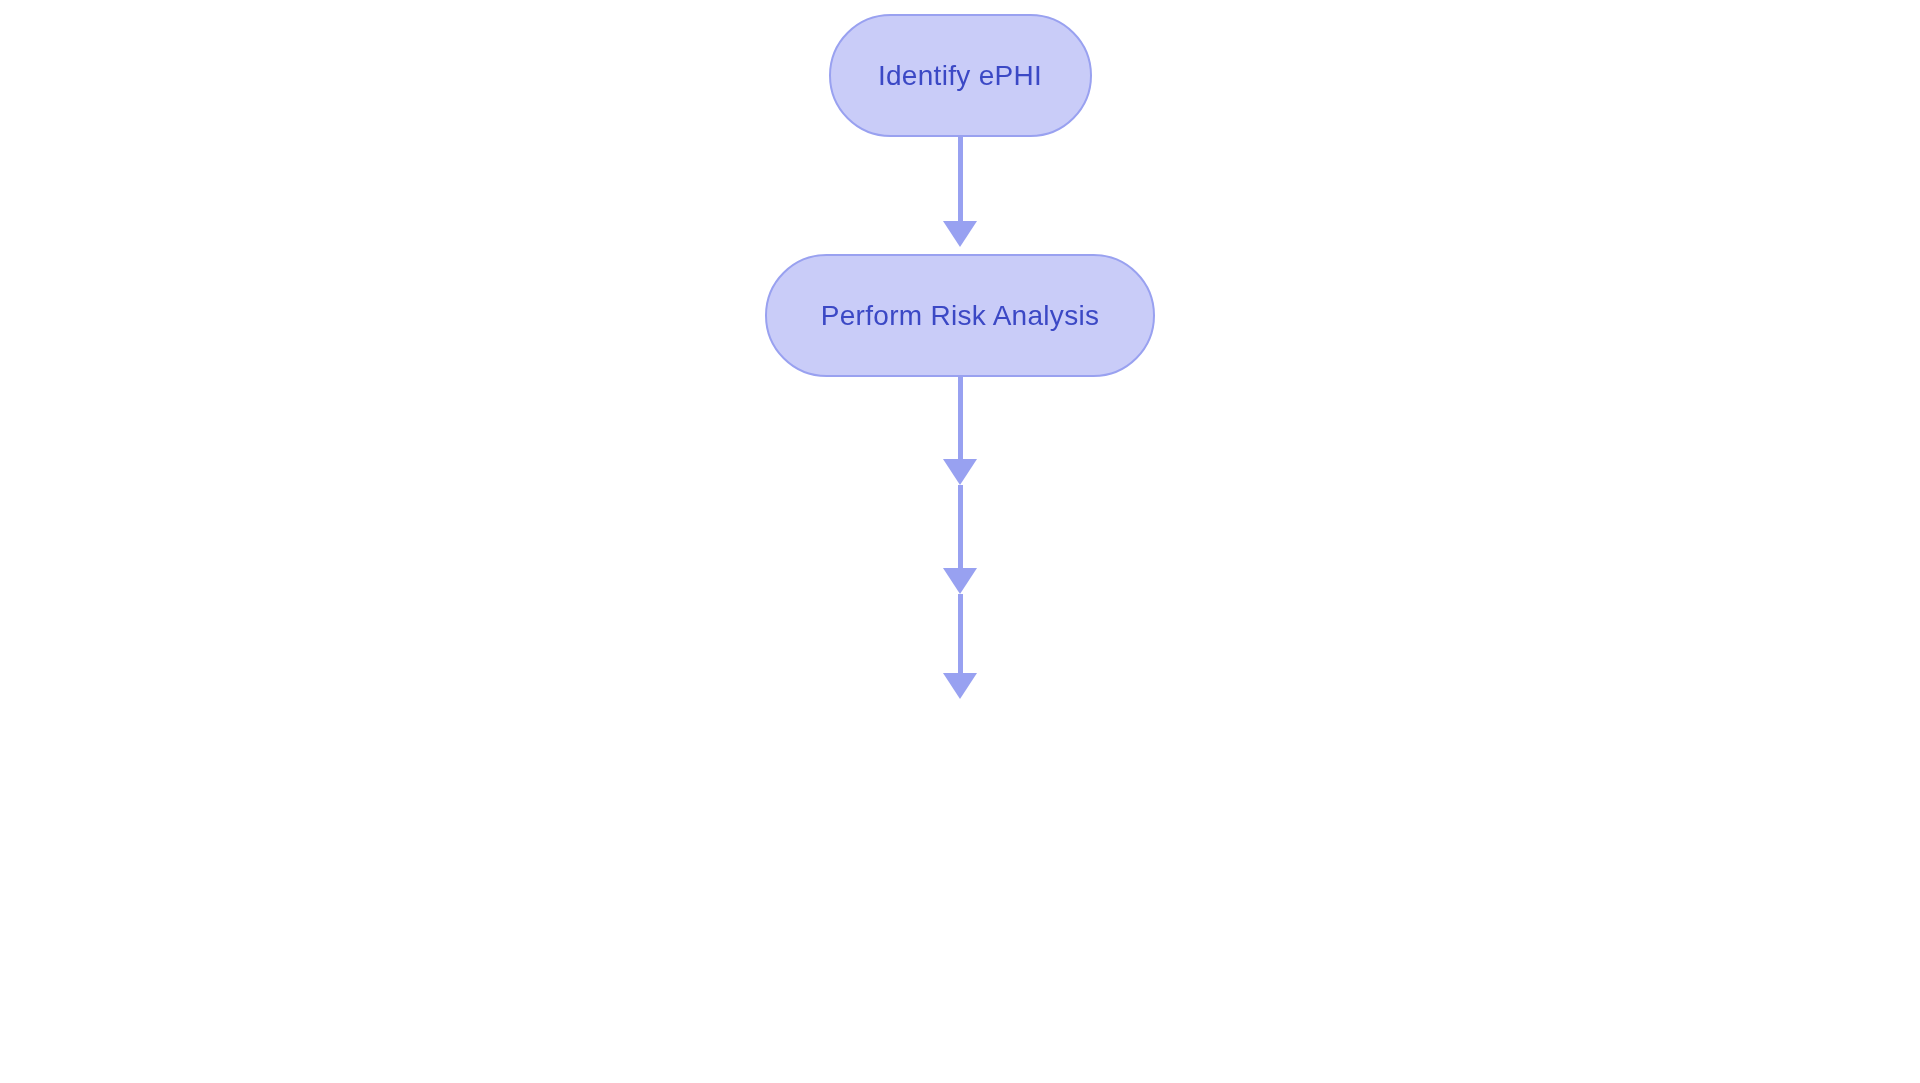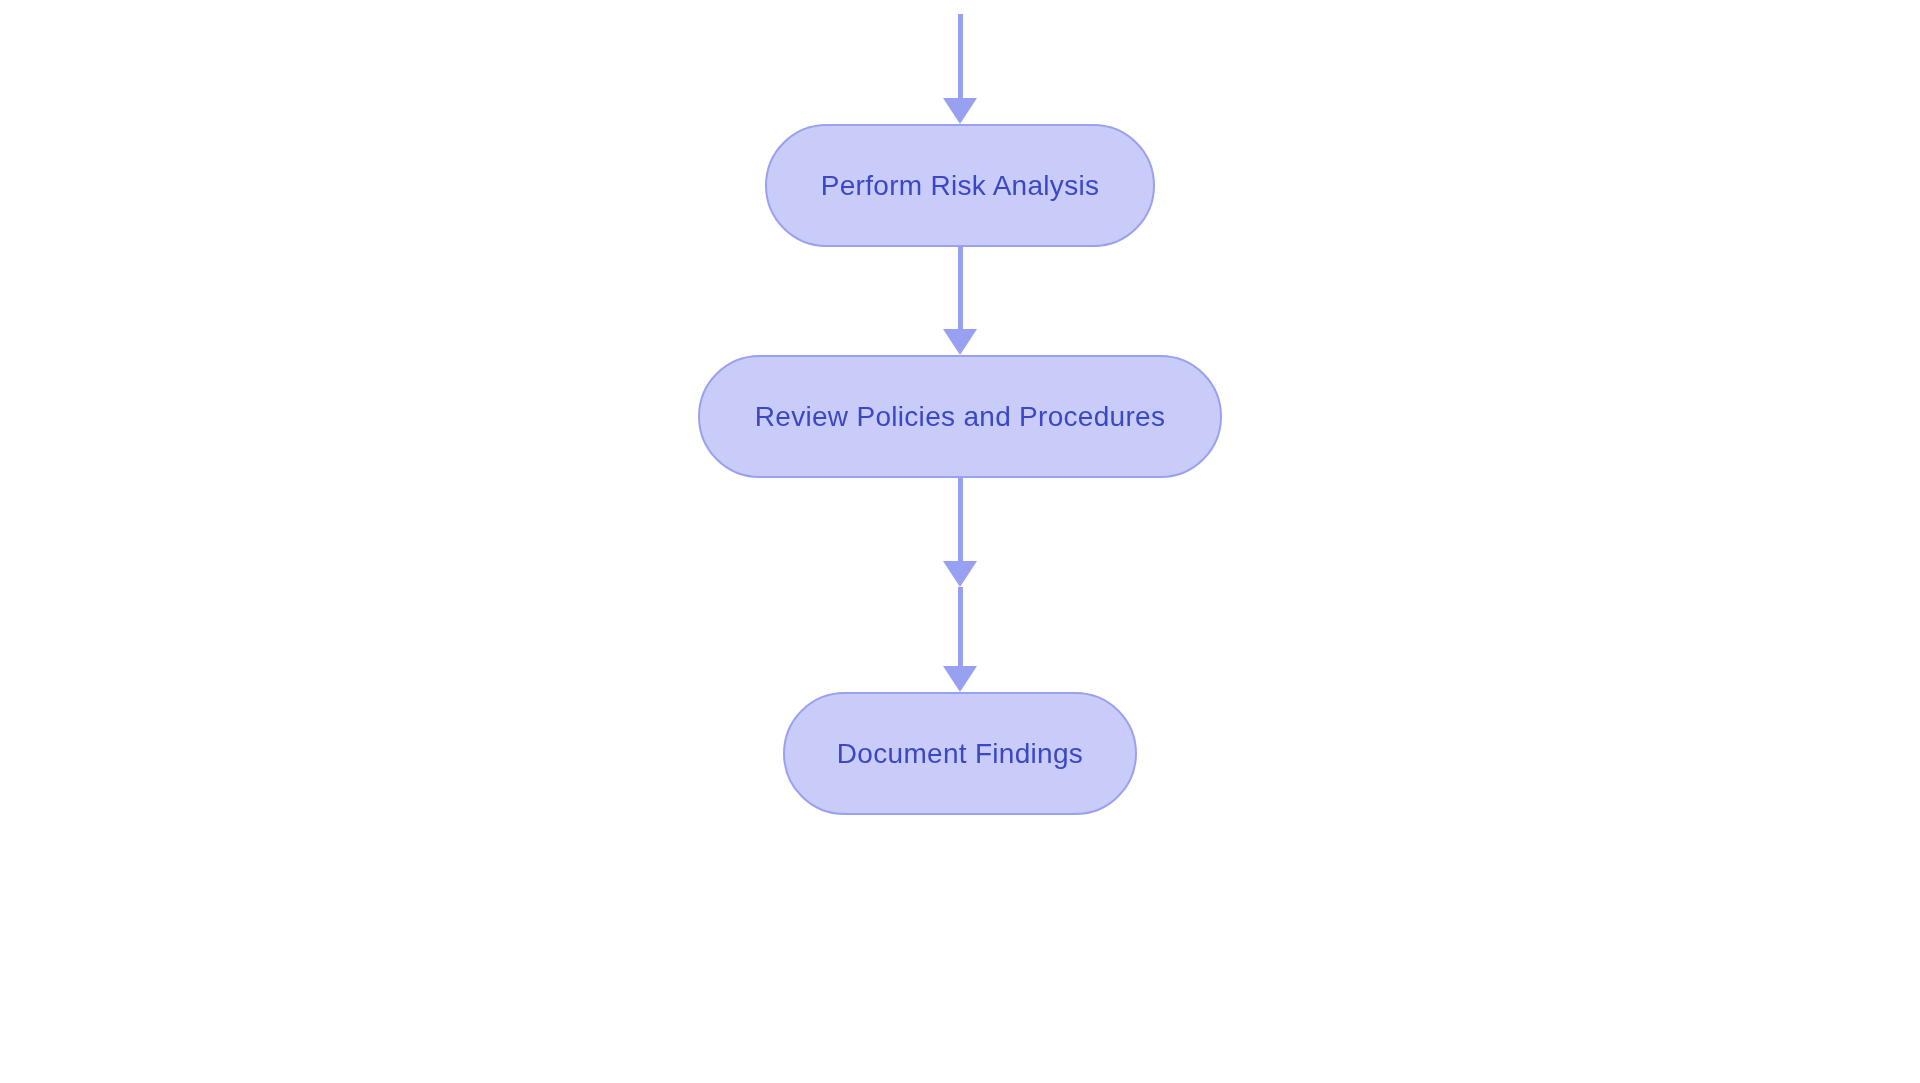--- a/index.html
+++ b/index.html
@@ -30,21 +30,21 @@
     display: flex;
     align-items: center;
     justify-content: center;
     font-size: 28px;
     letter-spacing: 0.3px;
     flex: 0 0 auto;
     text-align: center;
     white-space: nowrap;
   }
   .w1 { width: 263px; }
-  .w2 { width: 390px; }
+  .w2 { width: 390px; margin-top: 7px; }
   .w3 { width: 524px; }
   .w4 { width: 390px; }
   .w5 { width: 354px; }
   .connector {
     display: flex;
     flex-direction: column;
     align-items: center;
     flex: 0 0 auto;
   }
   .connector .line {
@@ -61,47 +61,44 @@
     border-left: 17px solid transparent;
     border-right: 17px solid transparent;
     border-top: 26px solid var(--arrow, #98a1f1);
   }
 </style>
 </head>
 <body>
 
 <div class="canvas">
 
+  <div class="node w1">
+    <span>Identify ePHI</span>
+  </div>
 
   <div class="connector g1">
     <div class="line"></div>
     <div class="head"></div>
   </div>
 
   <div class="node w2">
     <span>Perform Risk Analysis</span>
   </div>
 
   <div class="connector g2">
     <div class="line"></div>
     <div class="head"></div>
   </div>
 
-  <div class="node w3">
-    <span>Review Policies and Procedures</span>
-  </div>
 
   <div class="connector g3">
     <div class="line"></div>
     <div class="head"></div>
   </div>
 
 
   <div class="connector g4">
     <div class="line"></div>
     <div class="head"></div>
   </div>
 
-  <div class="node w5">
-    <span>Document Findings</span>
-  </div>
 
 </div>
 
 </body></html>

